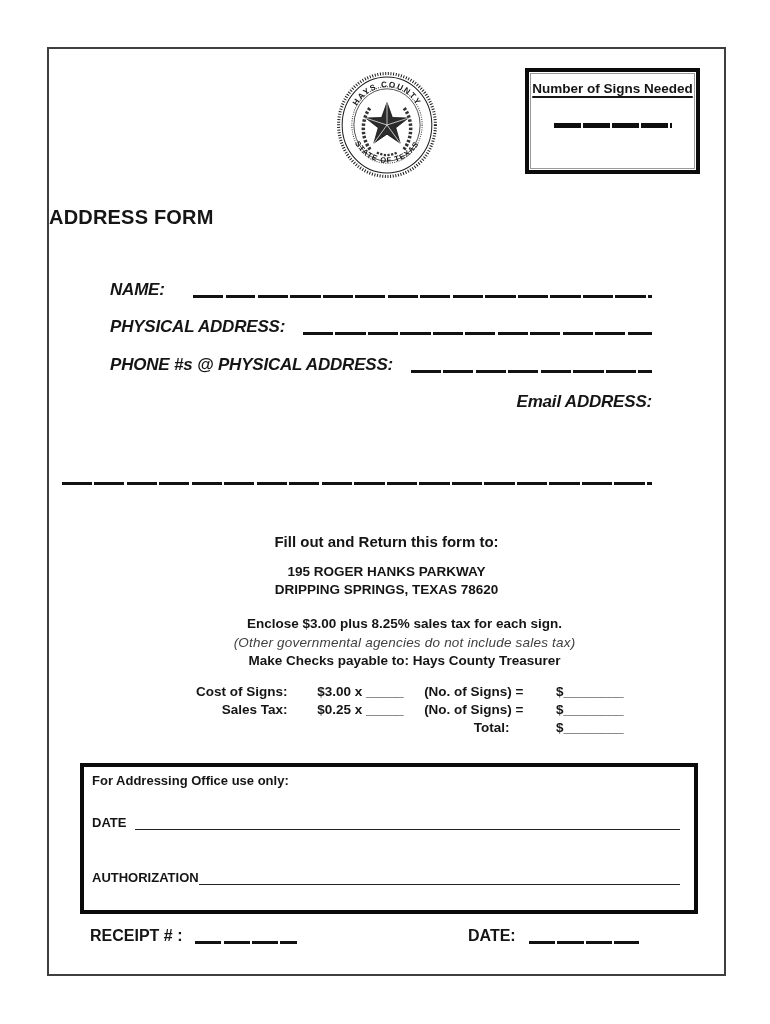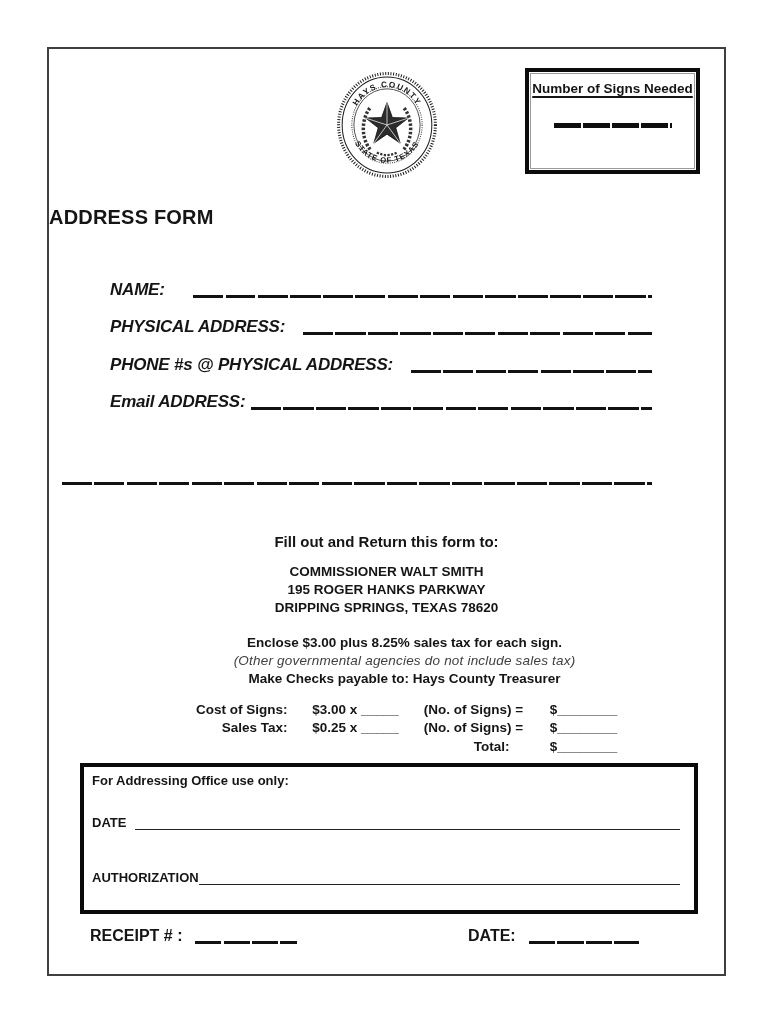--- a/index.html
+++ b/index.html
@@ -27,35 +27,35 @@
 
   
   .field-row { position:absolute; left:13px; right:72px; height:22px;
     display:flex; align-items:flex-end; }
   .field-label { font-size:17px; font-weight:700; font-style:italic;
     white-space:nowrap; letter-spacing:-0.2px; line-height:22px;margin-left:48px; }
   .u-line { flex:1; height:3px; margin-bottom:3px;
     background:repeating-linear-gradient(90deg,#121212 0 30px, rgba(0,0,0,0) 30px 32.5px); }
   .g28 { margin-left:28px; } .g18 { margin-left:18px; } .g6 { margin-left:6px; }
   .row-name  { top:230px; } .row-phys  { top:267px; } .row-phone { top:305px; }
-  .row-email { top:342px; } .row-legal { top:380px; }
+  .row-email { top:342px;flex-direction:column; } .row-legal { top:380px; }
   .cont-line { position:absolute; left:13px; right:72px; top:433px; height:3px;
     background:repeating-linear-gradient(90deg,#121212 0 30px, rgba(0,0,0,0) 30px 32.5px); }
 
   
   .center-sec { position:absolute; left:0; right:0; top:484px; text-align:center; }
   .fill-heading { font-size:15px; font-weight:700; }
   .addr-block { margin-top:13px; font-size:13.5px; font-weight:700; line-height:18.2px; }
   .pay-block { margin-top:16px; font-size:13.5px; font-weight:700; line-height:18.2px;padding-left:36px; }
   .pay-note { font-weight:400; font-style:italic; color:#404040; letter-spacing:0.2px; }
   .cost-grid { margin:13px auto 12px; width:386px; display:grid;
     grid-template-columns:94px 96px 100px 80px; column-gap:20px;
     font-size:13.5px; font-weight:700; line-height:18.2px; }
   .cost-grid .c-label { text-align:right; }
-  .cost-grid .c-formula, .cost-grid .c-mid, .cost-grid .c-amt { text-align:center; }
+  .cost-grid .c-formula, .cost-grid .c-mid, .cost-grid .c-amt { text-align:right; }
   .cost-grid .total-cell { text-align:right; padding-right:14px; }
 
   
   .office-box { position:absolute; left:31px; top:714px; width:618px; height:151px;
     border:4px solid #0a0a0a; }
   .ob-heading { position:absolute; left:8px; top:6px; font-size:13px; font-weight:700; }
   .ob-row { position:absolute; left:8px; right:14px; display:flex; align-items:flex-end; }
   .ob-row-date { top:44px; height:22px; }
   .ob-row-auth { top:99px; height:22px; }
   .ob-label { font-size:13px; font-weight:700; line-height:20px; white-space:nowrap; }
@@ -118,21 +118,20 @@
   </div>
   <div class="field-row row-email">
     <span class="field-label">Email ADDRESS:</span>
     <div class="u-line g6"></div>
   </div>
   <div class="cont-line"></div>
 
   <div class="center-sec">
     <div class="fill-heading">Fill out and Return this form to:</div>
     <div class="addr-block">
-      <div>COMMISSIONER WALT SMITH</div>
       <div>195 ROGER HANKS PARKWAY</div>
       <div>DRIPPING SPRINGS, TEXAS 78620</div>
     </div>
     <div class="pay-block">
       <div>Enclose $3.00 plus 8.25% sales tax for each sign.</div>
       <div class="pay-note">(Other governmental agencies do not include sales tax)</div>
       <div>Make Checks payable to:  Hays County Treasurer</div>
     </div>
     <div class="cost-grid">
       <span class="c-label">Cost of Signs:</span>

